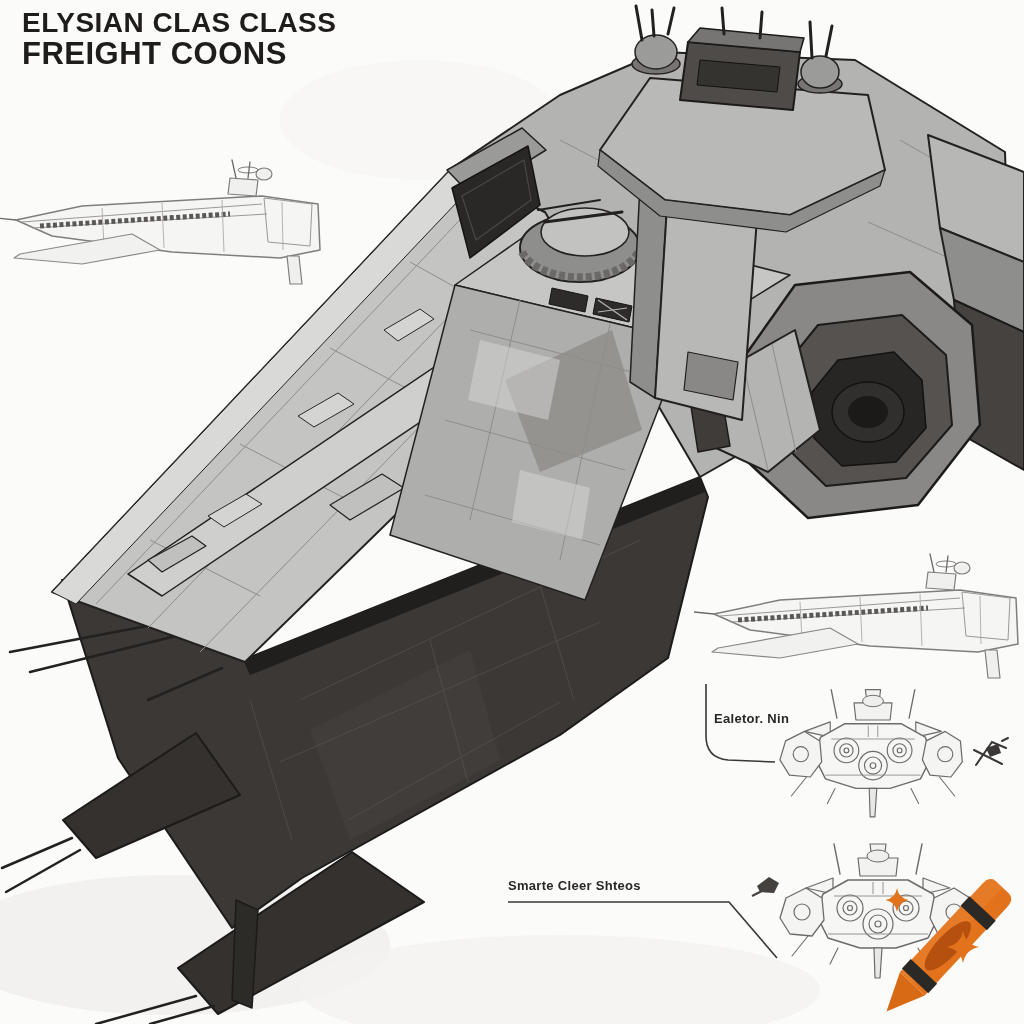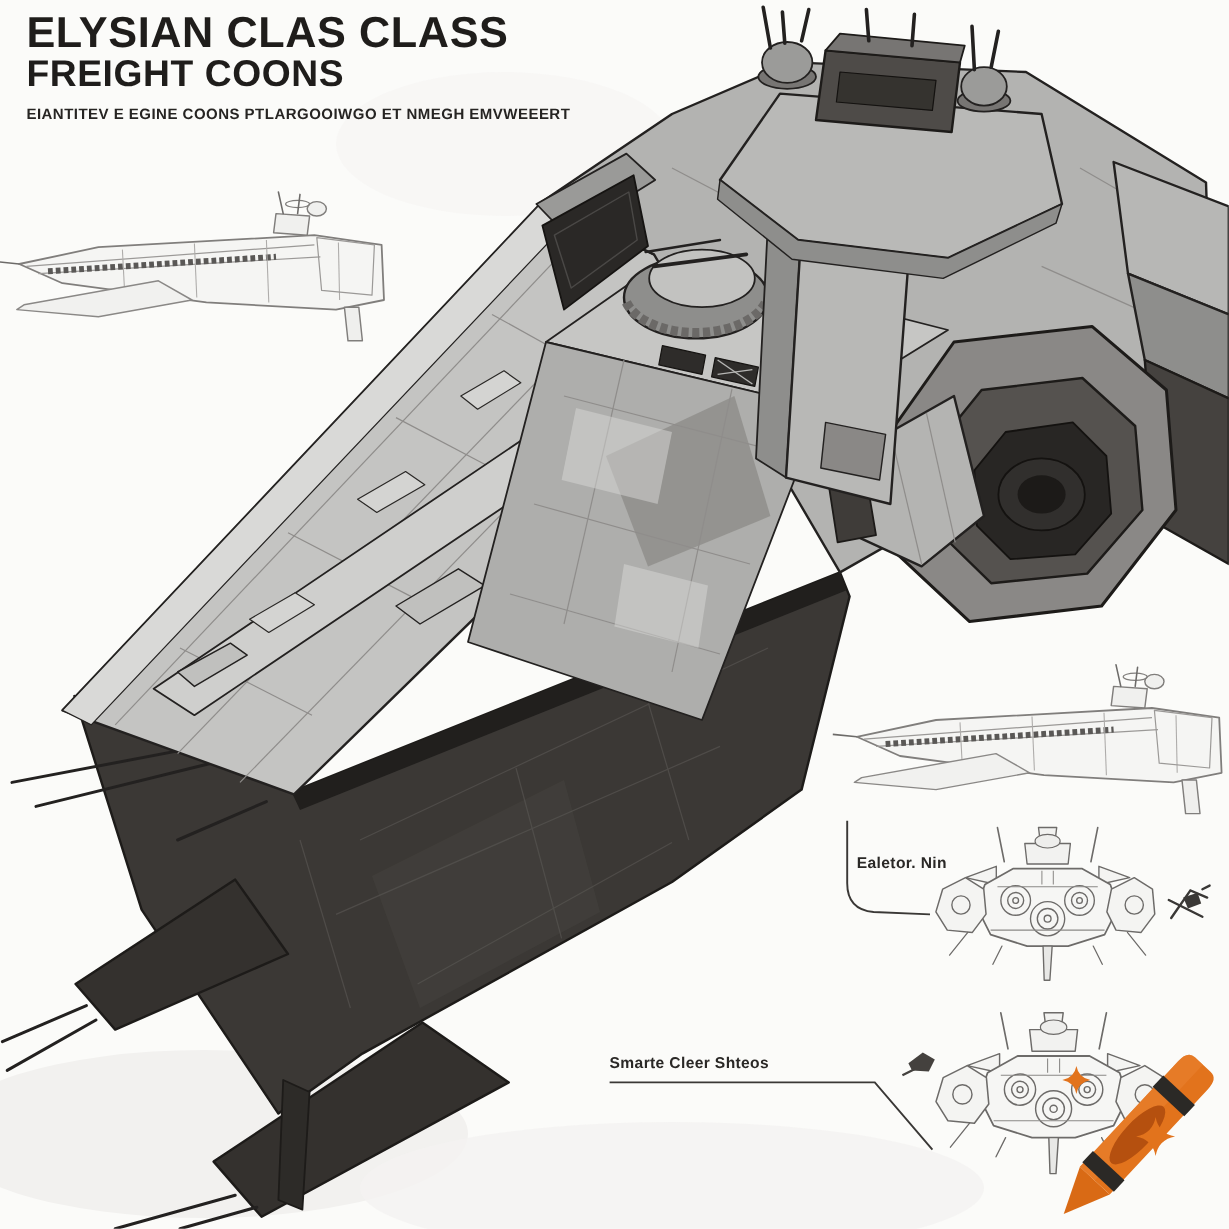--- a/index.html
+++ b/index.html
@@ -6,21 +6,21 @@
   body{
     width:1024px;height:1024px;position:relative;overflow:hidden;
     background:#fbfbf9;
     font-family:"Liberation Sans","DejaVu Sans",sans-serif;
     color:#1f1d1b;
   }
   .stage{position:absolute;inset:0;}
   svg{position:absolute;left:0;top:0;}
   .title-block{position:absolute;left:22px;top:6px;line-height:1.04;}
   .t1{font-size:36px;font-weight:bold;letter-spacing:1px;margin:0;}
-  .t2{font-size:36px;font-weight:bold;letter-spacing:0.5px;margin:2px 0 0 0;}
+  .t2{font-size:28px;font-weight:bold;letter-spacing:0.5px;margin:2px 0 0 0;}
   .t3{font-size:31px;font-weight:bold;letter-spacing:0.5px;margin:1px 0 0 0;}
   .spec{font-size:12.5px;font-weight:bold;letter-spacing:0.4px;margin:10px 0 0 0;color:#262422;}
   .spec2{font-size:12.5px;font-weight:bold;letter-spacing:0.4px;margin:3px 0 0 0;color:#262422;}
   .callout{position:absolute;font-size:13px;font-weight:bold;letter-spacing:0.3px;color:#2a2826;}
   .callout-engine{left:714px;top:711px;}
   .callout-bottom{left:508px;top:878px;text-align:right;}
 </style>
 </head>
 <body>
 
@@ -293,18 +293,17 @@
       <ellipse cx="90" cy="17" rx="32" ry="11" fill="#b5500f"></ellipse>
     </g>
     <use href="#sparkle" transform="translate(897,900) scale(0.9)"></use>
     <use href="#sparkle" transform="translate(963,947) scale(1.25)"></use>
   </g>
 </svg>
 
 <div class="title-block">
   <div class="t2">ELYSIAN CLAS CLASS</div>
   <div class="t3">FREIGHT COONS</div>
-  <div class="spec">EIANTITEV E EGINE COONS PTLARGOOIWGO ET NMEGH EMVWEEERT</div>
 </div>
 
 <div class="callout callout-engine">Ealetor. Nin</div>
 <div class="callout callout-bottom">Smarte Cleer Shteos</div>
 </div>
 
 </body></html>

